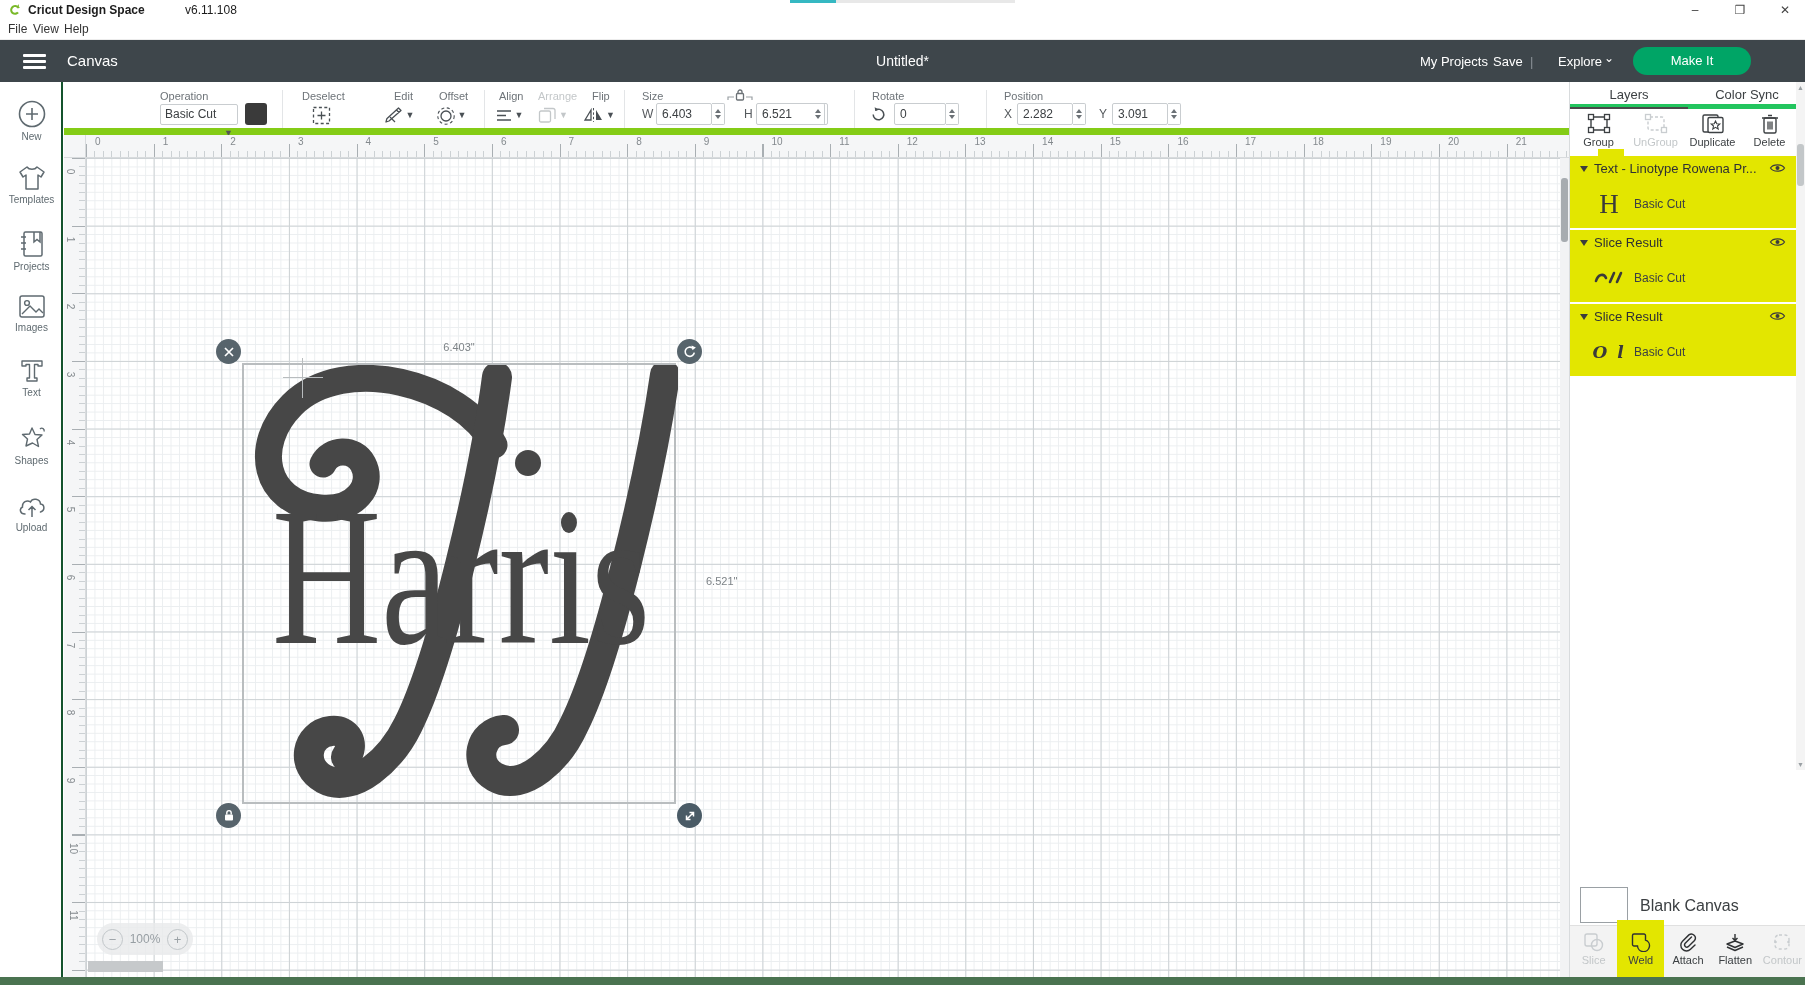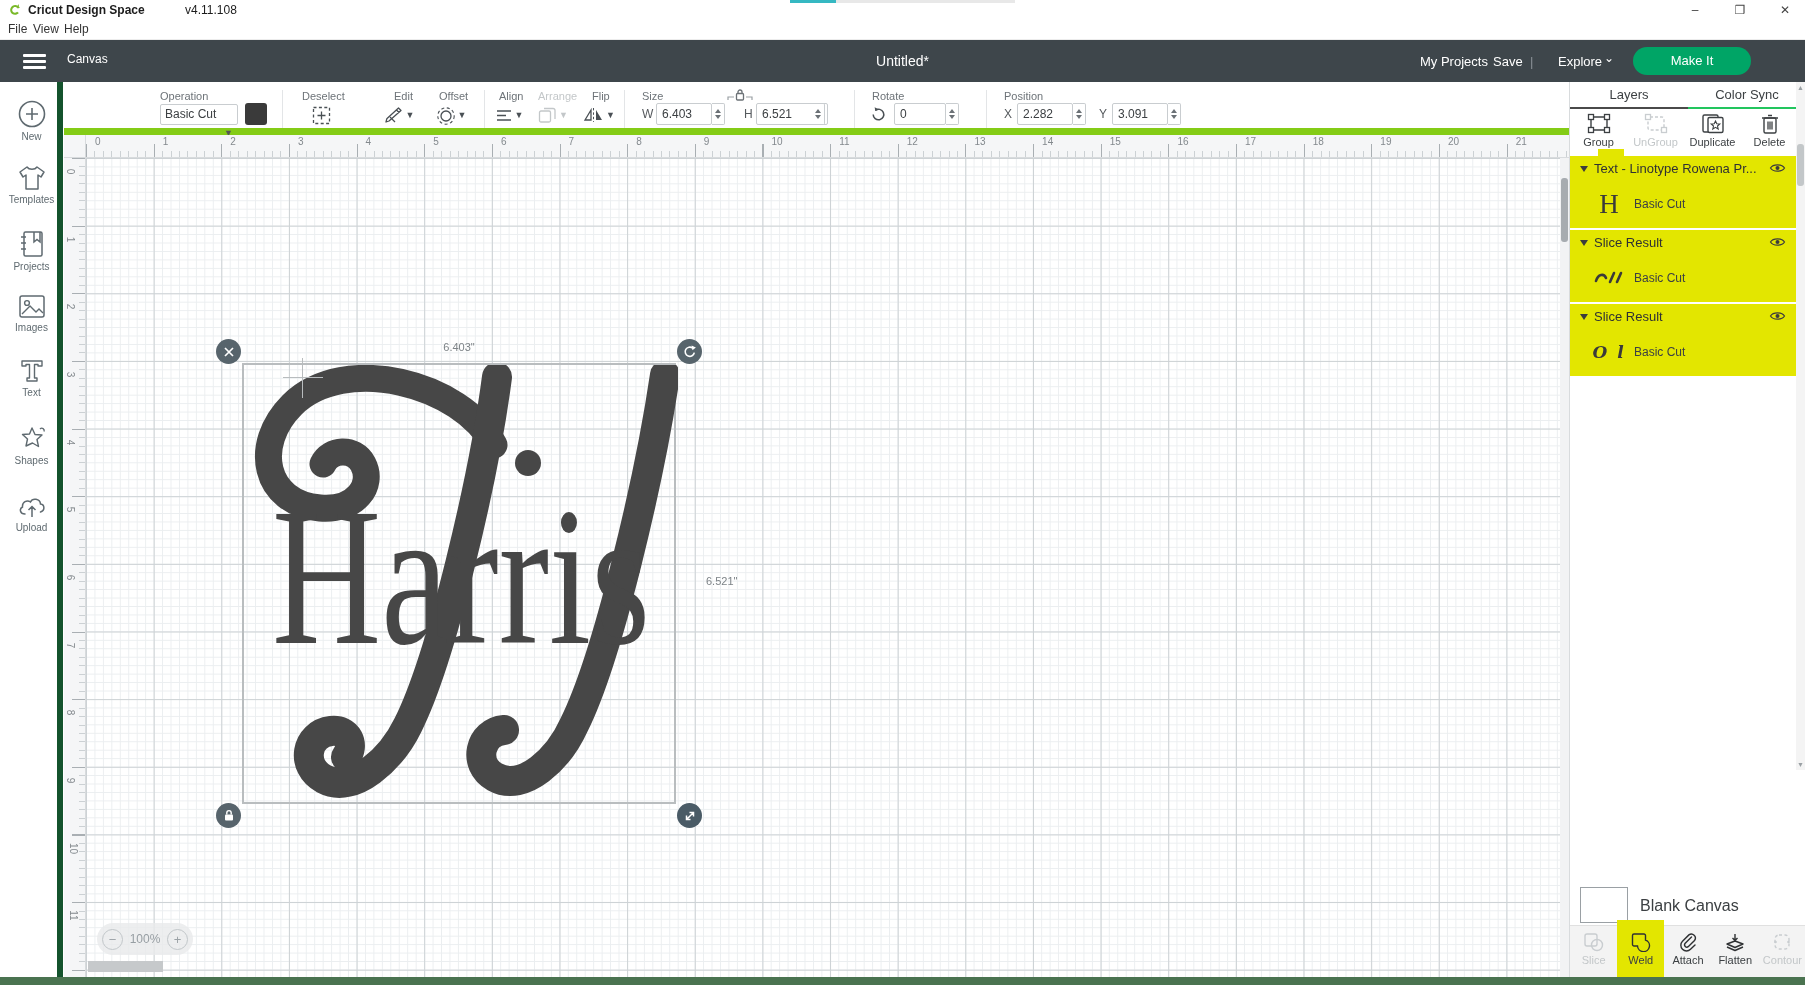--- a/index.html
+++ b/index.html
@@ -16,28 +16,28 @@
   .progress-fill{position:absolute;left:0;top:0;width:46px;height:3px;background:#35b8c2;}
   .win-btn{position:absolute;top:0;width:34px;height:20px;text-align:center;font-size:12px;color:#444;line-height:20px;cursor:default;}
   
   .menubar{position:absolute;left:0;top:20px;width:1805px;height:20px;background:#fff;border-bottom:1px solid #ececec;}
   .menu-item{position:absolute;top:2px;font-size:12px;color:#333;}
 
   
   .appheader{position:absolute;left:0;top:40px;width:1805px;height:42px;background:#3e464b;color:#fff;}
   .hamburger{position:absolute;left:23px;top:14px;width:23px;height:15px;cursor:pointer;}
   .hamburger span{display:block;height:3px;background:#fff;margin-bottom:3px;border-radius:1px;}
-  .hdr-canvas{position:absolute;left:67px;top:12px;font-size:12px;color:#fff;}
+  .hdr-canvas{position:absolute;left:67px;top:12px;font-size:15px;color:#fff;}
   .hdr-title{position:absolute;left:0;width:1805px;top:13px;text-align:center;font-size:14px;color:#fff;}
   .hdr-link{position:absolute;top:14px;font-size:13px;color:#fff;cursor:pointer;}
   .makeit{position:absolute;left:1633px;top:7px;width:118px;height:28px;border-radius:15px;background:#00a566;
           color:#fff;font-size:13px;text-align:center;line-height:28px;cursor:pointer;}
 
   
-  .sidebar{position:absolute;left:0;top:82px;width:63px;height:903px;background:#fff;border-right:6px solid #14532d;}
+  .sidebar{position:absolute;left:0;top:82px;width:63px;height:903px;background:#fff;border-right:2px solid #14532d;}
   .side-item{position:absolute;left:0;width:63px;text-align:center;cursor:pointer;color:#5f6a70;}
   .side-item svg{display:block;margin:0 auto;}
   .side-label{font-size:10px;color:#5f6a70;margin-top:3px;}
 
   
   .edittoolbar{position:absolute;left:64px;top:82px;width:1505px;height:53px;background:#fff;border-bottom:7px solid #84cc16;}
   .tool-label{position:absolute;top:8px;font-size:11px;color:#6d7378;}
   .tool-label.dis{color:#c3c7c9;}
   .tb-divider{position:absolute;top:8px;width:1px;height:38px;background:#e3e5e7;}
   .dropdown{position:absolute;top:22px;height:21px;border:1px solid #c9cdd0;border-radius:2px;background:#fff;
@@ -90,21 +90,21 @@
   .crosshair::after{content:"";position:absolute;left:19px;top:-19px;width:1px;height:40px;background:#b8bcbe;}
 
   .zoom-pill{position:absolute;left:11px;top:765px;width:96px;height:32px;border-radius:16px;background:rgba(232,234,235,.8);
              display:flex;align-items:center;justify-content:space-between;padding:0 5px;}
   .zoom-circle{width:21px;height:21px;border-radius:50%;border:1px solid #c2c7ca;color:#9aa1a6;font-size:13px;
                text-align:center;line-height:19px;cursor:pointer;background:transparent;}
   .zoom-pct{font-size:12px;color:#979ea3;}
 
   
   .rightpanel{position:absolute;left:1569px;top:82px;width:236px;height:903px;background:#fff;border-left:1px solid #d8dbdd;}
-  .tabs{position:absolute;left:0;top:0;width:236px;height:27px;border-bottom:2px solid #22c55e;}
+  .tabs{position:absolute;left:0;top:0;width:236px;height:27px;border-bottom:5px solid #22c55e;}
   .tab{position:absolute;top:0;width:118px;height:27px;text-align:center;font-size:13px;color:#3c4043;line-height:25px;cursor:pointer;}
   .tab.active{border-bottom:2px solid #4a4a4a;}
   .panel-actions{position:absolute;left:0;top:28px;width:228px;height:44px;display:flex;}
   .pa-btn{flex:1;text-align:center;cursor:pointer;padding-top:3px;}
   .pa-btn .lbl{font-size:11px;color:#3c4043;margin-top:1px;}
   .pa-btn.dis .lbl{color:#c3c7c9;}
   .layer-scroll{position:absolute;right:0;top:0;width:9px;height:688px;background:#f4f4f4;}
   .layer-scroll .arr{position:absolute;left:0;width:9px;text-align:center;font-size:7px;color:#9aa0a4;}
   .layer-scroll .thumb{position:absolute;left:1px;top:62px;width:7px;height:42px;background:#c3c7c9;border-radius:3px;}
 
@@ -142,21 +142,21 @@
 <body>
 
 <div id="app">
 
   <div class="titlebar">
     <svg class="title-logo" viewBox="0 0 16 16">
       <path d="M13.5 5.5 C12 2.5 8 1.5 5.2 3.2 C2 5.2 1.6 9.8 4.4 12.2 C6.8 14.2 10.5 13.8 12.4 11.4 L10.4 10 C9.2 11.4 7 11.6 5.8 10.4 C4.2 8.9 4.5 6.1 6.4 5 C8 4.1 10.1 4.7 11 6.3 Z" fill="#7ab929"></path>
       <path d="M12.5 1.2 C12.9 2.6 12.3 4.2 11 4.9 L10.4 3.6 C11.4 3 11.9 2.2 12.5 1.2 Z" fill="#7ab929"></path>
     </svg>
     <span class="title-text">Cricut Design Space</span>
-    <span class="title-version">v4.11.108</span>
+    <span class="title-version">v6.11.108</span>
     <div class="progress-track">
       <div class="progress-fill"></div>
     </div>
     <div class="win-btn" style="left:1678px;">–</div>
     <div class="win-btn" style="left:1723px;">❐</div>
     <div class="win-btn" style="left:1768px;">✕</div>
   </div>
 
   <div class="menubar">
     <span class="menu-item" style="left:8px;">File</span>

